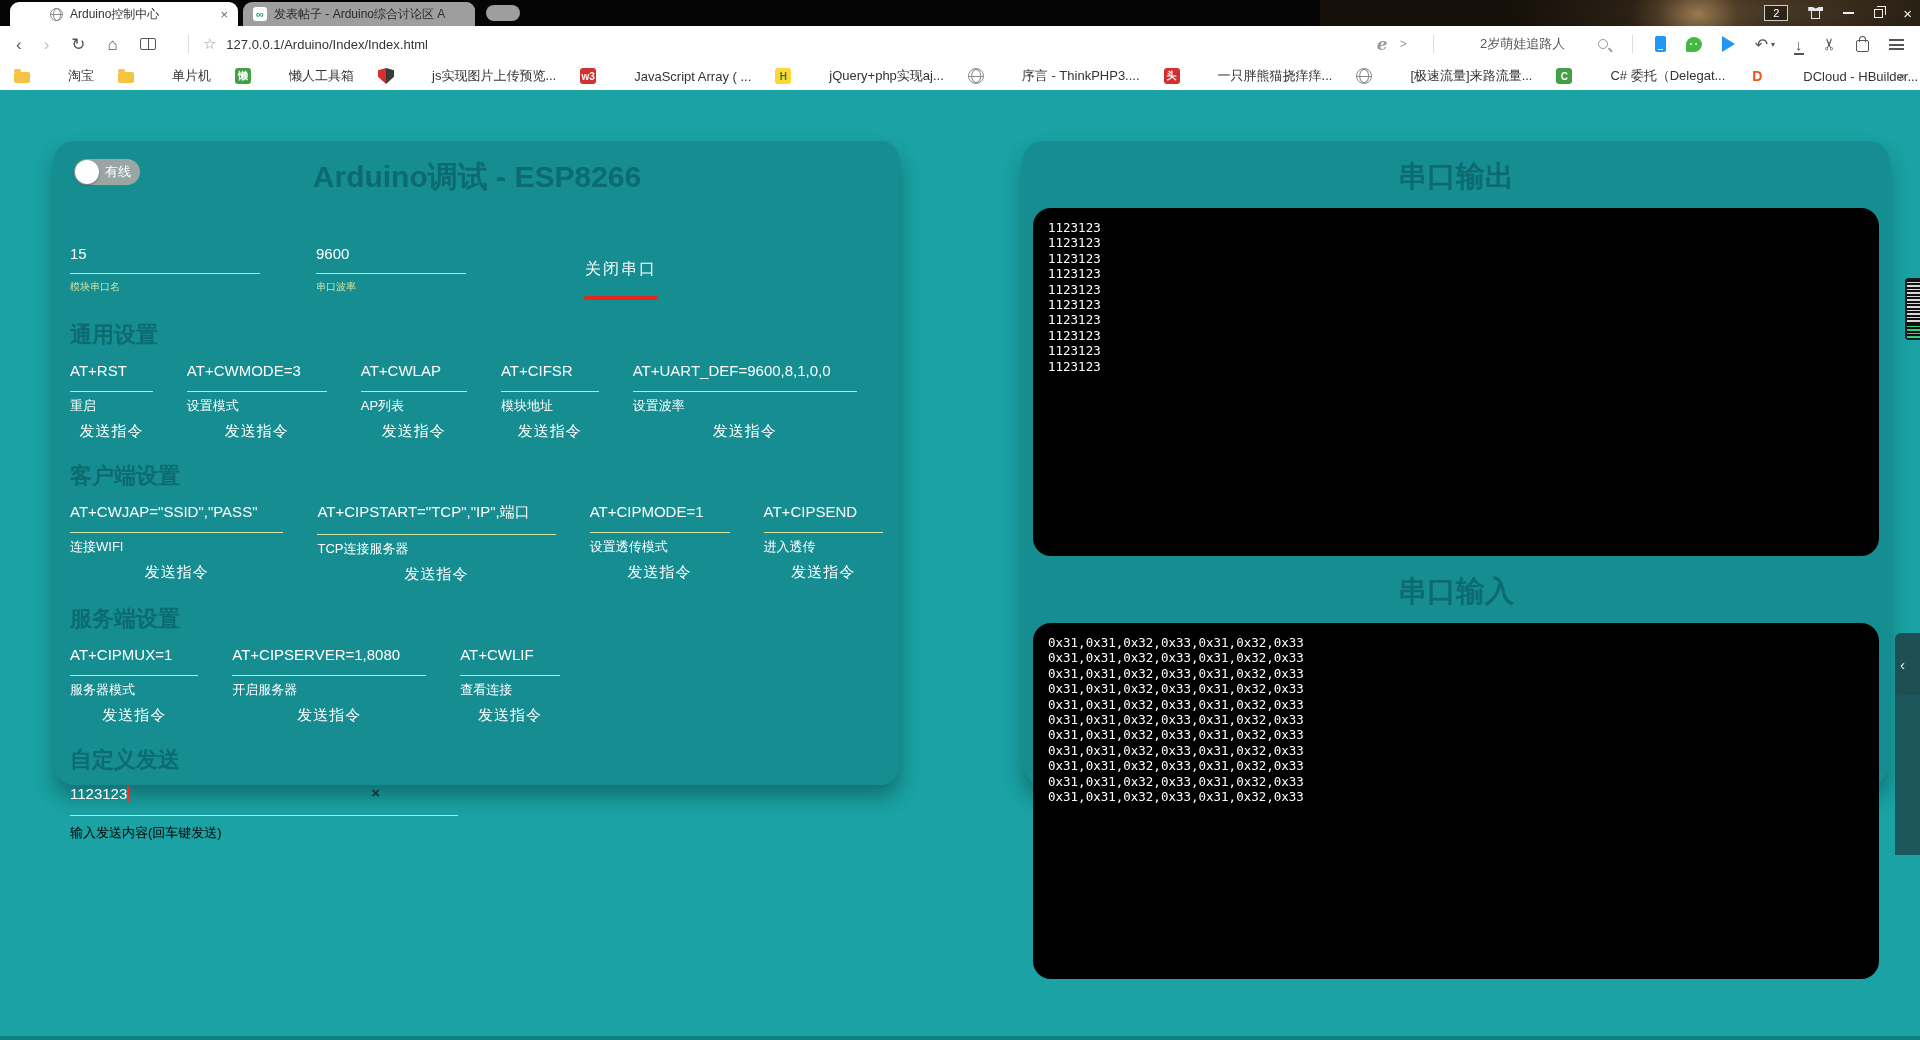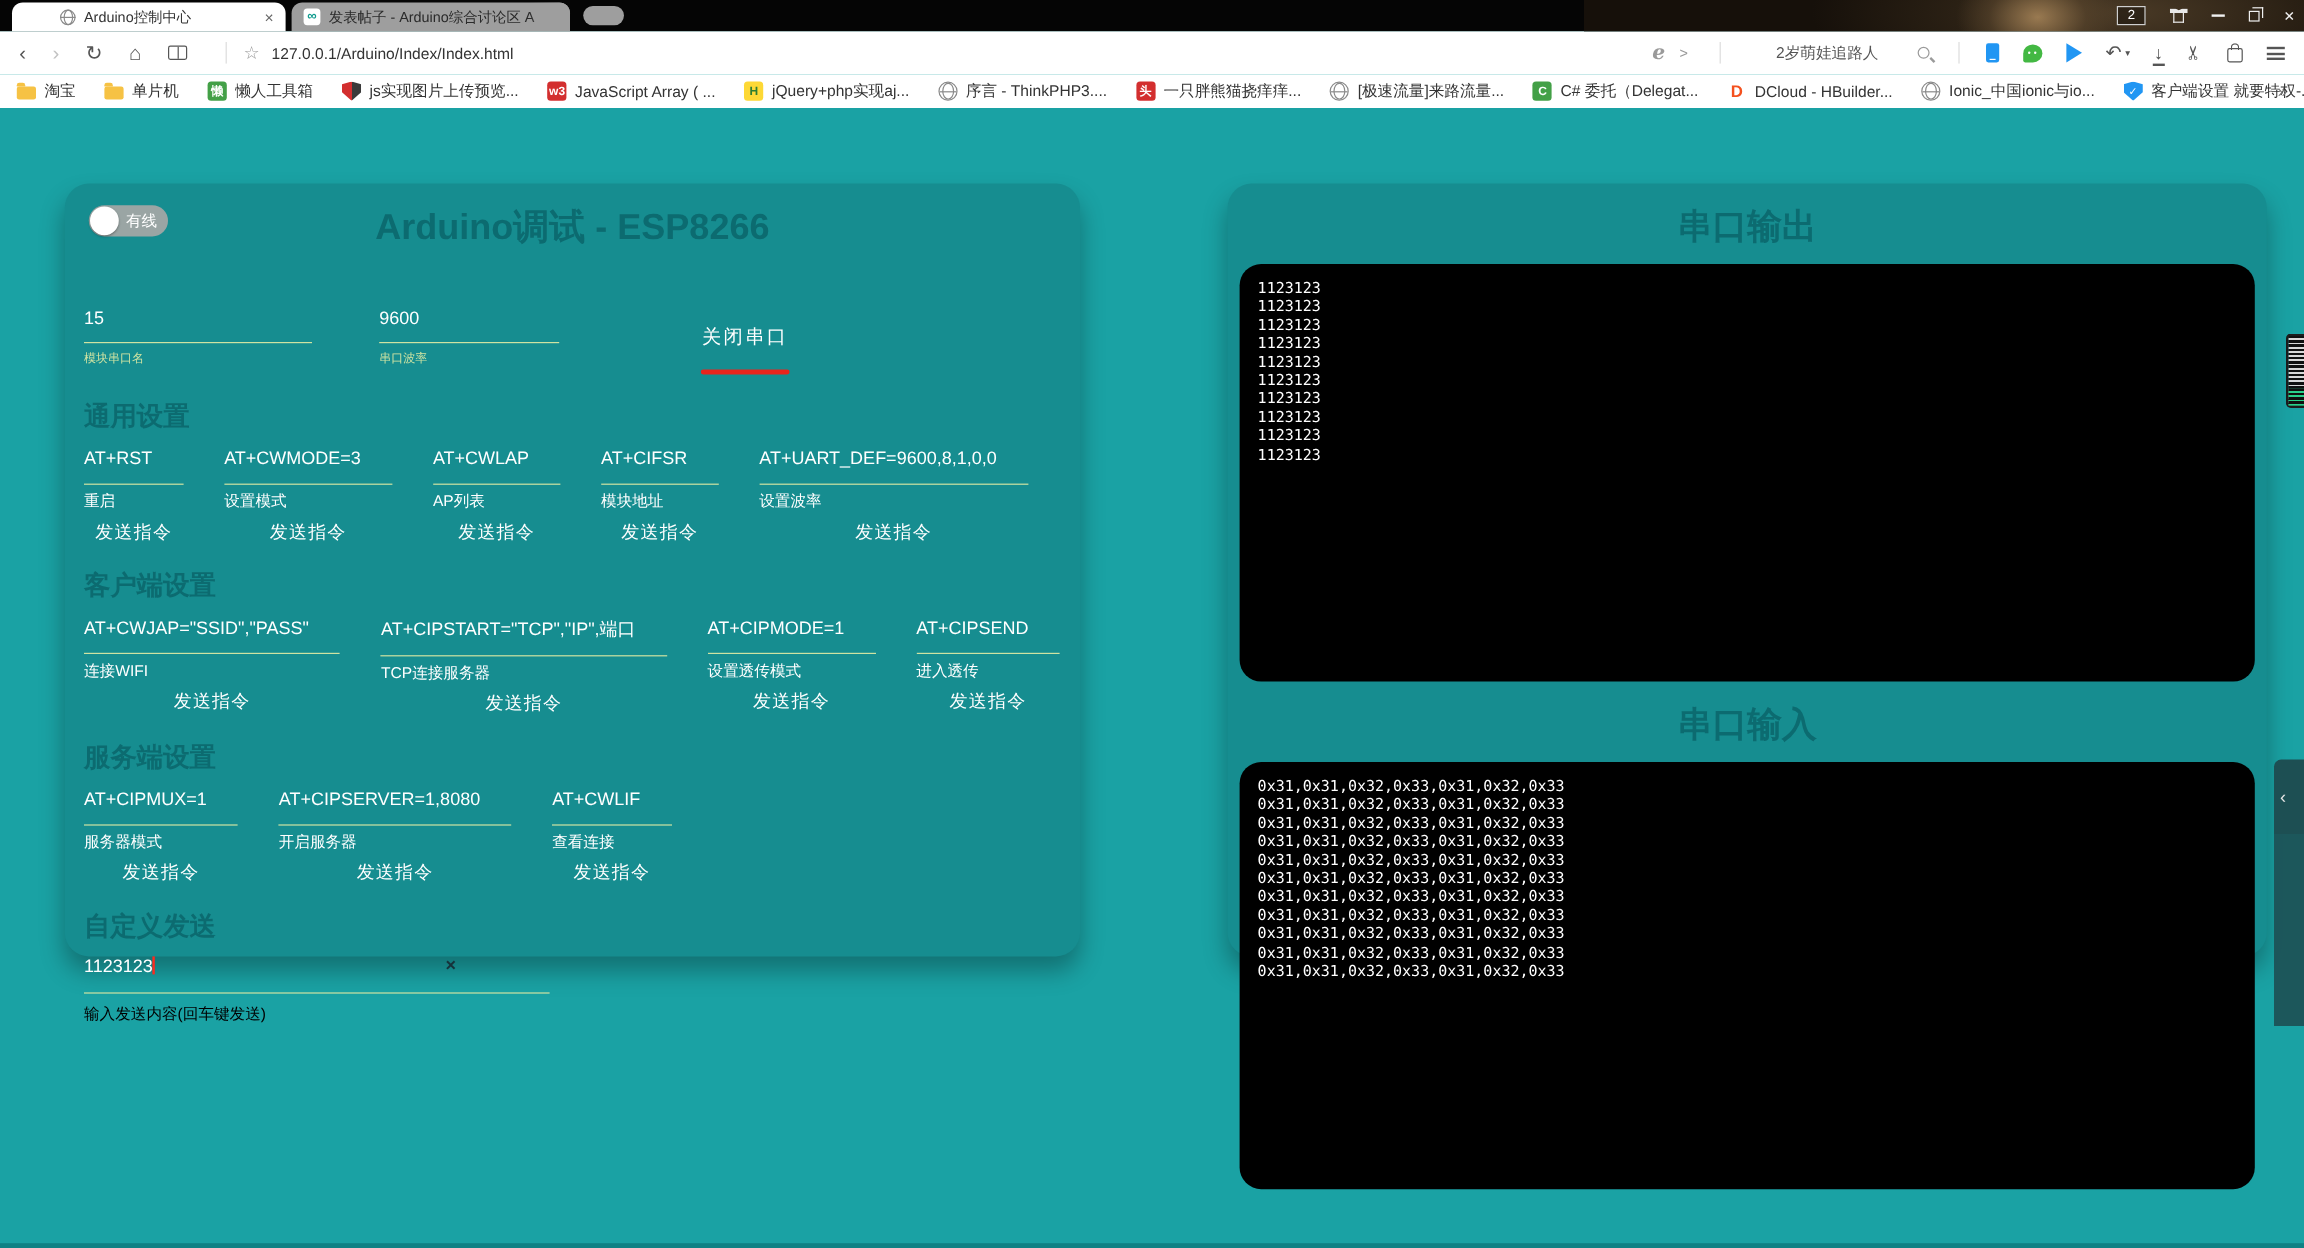--- a/index.html
+++ b/index.html
@@ -82,21 +82,21 @@
   .bag-ico { width:13px; height:12px; border:1.5px solid #555; border-radius:2px; position:relative; margin-top:4px; }
   .bag-ico::before { content:''; position:absolute; left:2px; top:-5px; width:5px; height:5px;
     border:1.5px solid #555; border-bottom:none; border-radius:4px 4px 0 0; }
   .menu-ico { width:15px; height:11px; border-top:2px solid #555; border-bottom:2px solid #555; position:relative; }
   .menu-ico::after { content:''; position:absolute; left:0; right:0; top:3px; height:2px; background:#555; }
 
   
   .bookmarks { position:relative; height:28px; background:#fff; display:flex; align-items:center;
     padding:0 14px; overflow:hidden; }
   .bm-item { display:flex; align-items:center; margin-right:24px; font-size:13px; color:#333;
-    white-space:nowrap; }
+    white-space:nowrap;gap:31px; }
   .bm-icon { width:16px; height:16px; position:relative; margin-right:7px; flex:none;
     display:flex; align-items:center; justify-content:center; font-size:10px; font-weight:bold; color:#fff; }
   .bm-icon[data-icon="folder"] { height:11px; margin-top:3px; background:#f6c244; border-radius:2px; }
   .bm-icon[data-icon="folder"]::before { content:''; position:absolute; top:-3px; left:0; width:7px;
     height:3px; background:#f6c244; border-radius:2px 2px 0 0; }
   .bm-icon[data-icon="globe"] { border:1.5px solid #8a8a8a; border-radius:50%; }
   .bm-icon[data-icon="globe"]::before { content:''; position:absolute; left:50%; top:0; bottom:0;
     width:55%; transform:translateX(-50%); border:1px solid #8a8a8a; border-radius:50%; }
   .bm-icon[data-icon="globe"]::after { content:''; position:absolute; top:50%; left:0; right:0;
     height:1px; background:#8a8a8a; }
@@ -107,21 +107,21 @@
   .bm-icon[data-icon="shield-red"] { background:linear-gradient(90deg,#d32f2f 50%,#3a3a3a 50%);
     clip-path:polygon(50% 0,100% 14%,100% 55%,50% 100%,0 55%,0 14%); }
   .bm-icon[data-icon="shield-blue"] { background:#2196f3;
     clip-path:polygon(50% 0,100% 14%,100% 55%,50% 100%,0 55%,0 14%); }
   .bm-icon[data-icon="shield-blue"]::after { content:'✓'; color:#fff; font-size:9px; }
   .bm-overflow { position:absolute; right:14px; color:#777; font-size:14px; }
 
   
   .content { position:relative; height:950px; background:#1aa2a4; }
   .panel { position:absolute; top:51px; height:644px; background:#168d90; border-radius:20px;
-    box-shadow:0 12px 20px rgba(0,0,0,.30);margin-top:12px; }
+    box-shadow:0 12px 20px rgba(0,0,0,.30); }
   .panel-left { left:54px; width:846px; }
   .panel-right { left:1023px; width:866px; }
 
   .panel-head { position:relative; height:48px; margin-top:12px; }
   .toggle { position:absolute; left:20px; top:6px; width:66px; height:26px; background:#9aa5a4;
     border-radius:13px; display:flex; align-items:center; }
   .toggle-knob { width:24px; height:24px; border-radius:50%; background:#fff; margin-left:1px;
     box-shadow:0 1px 2px rgba(0,0,0,.35); }
   .toggle-label { color:#fff; font-size:13px; margin-left:6px; }
   .big-title { text-align:center; font-size:30px; font-weight:bold; color:#0c6b70; padding-top:4px; }

